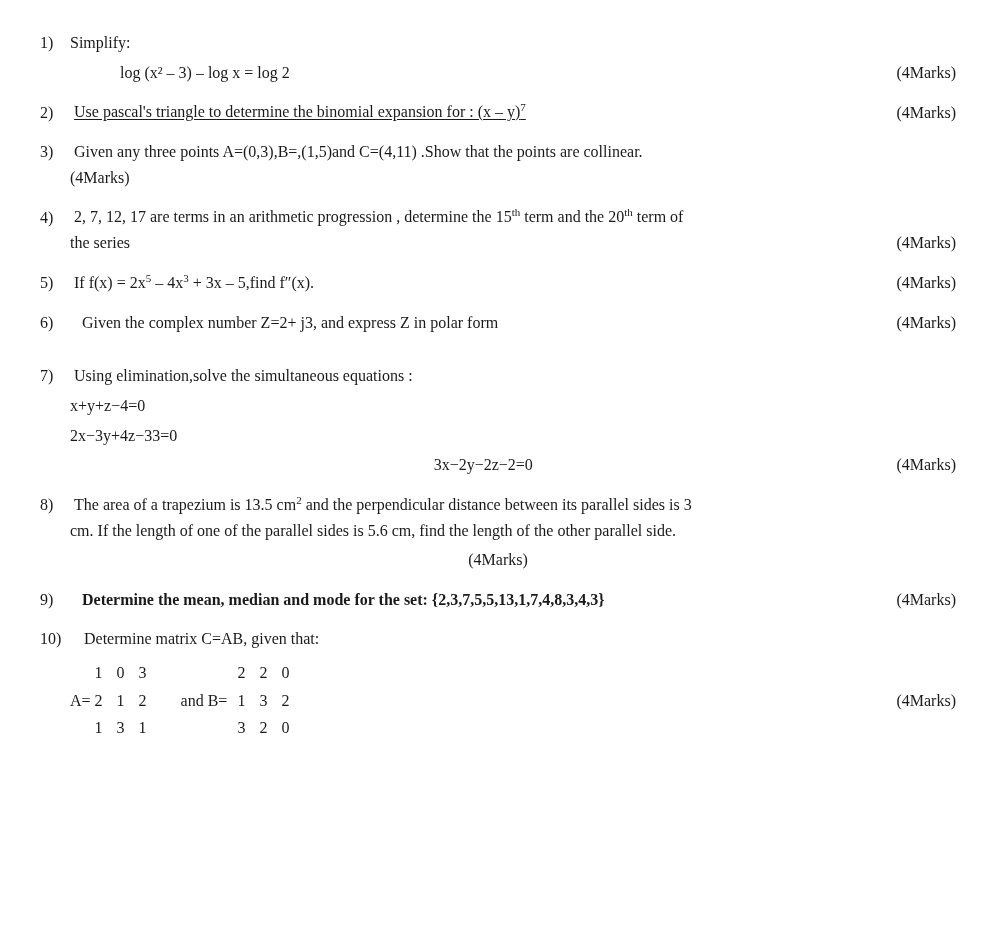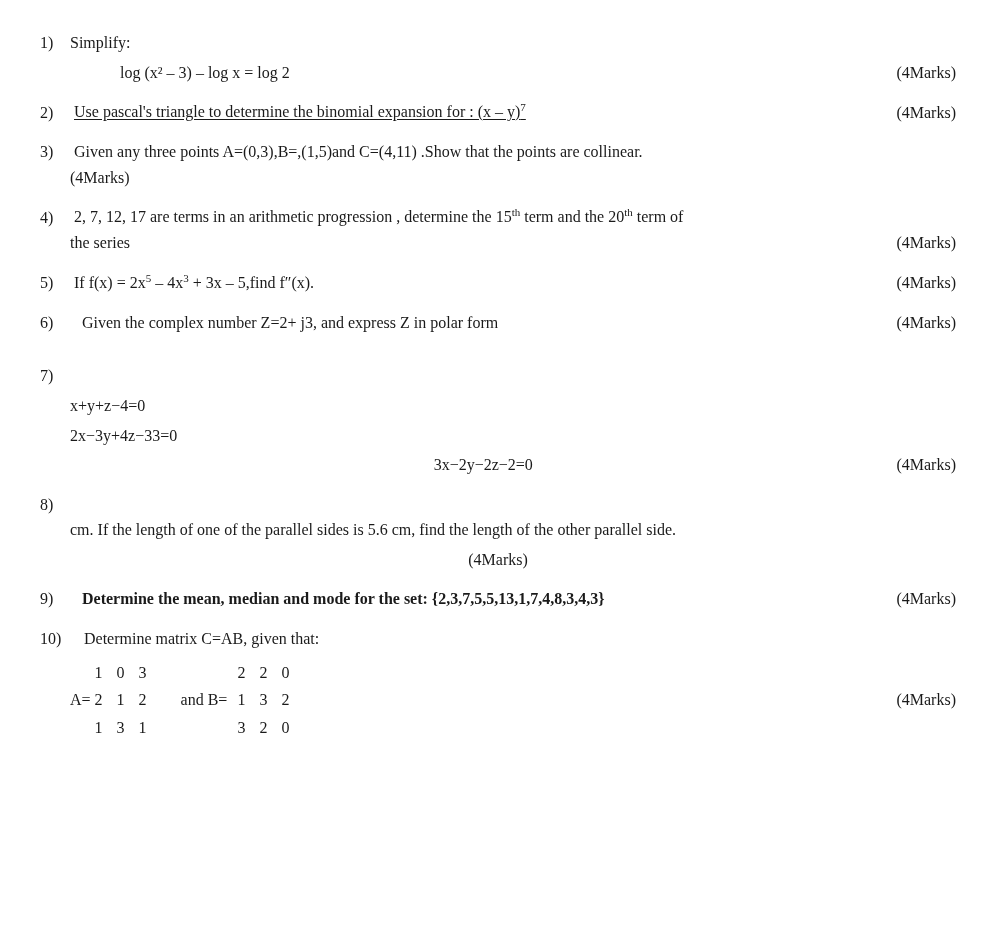--- a/index.html
+++ b/index.html
@@ -112,34 +112,36 @@
     </div>
     <span>(4Marks)</span>
   </div>
 </div>
 
 <div style="height:14px;"></div>
 
 <div class="question">
   <div style="display:flex; align-items:baseline;">
     <span class="q-num">7)</span>
+    <span style="margin-left:4px;">Using elimination,solve the simultaneous equations :</span>
   </div>
   <div class="q7-block">
     <div class="q7-center">x+y+z−4=0</div>
     <div class="q7-center">2x−3y+4z−33=0</div>
     <div class="q7-bottom">
       <div style="flex:1; text-align:center;">3x−2y−2z−2=0</div>
       <span>(4Marks)</span>
     </div>
   </div>
 </div>
 
 <div class="question">
   <div style="display:flex; align-items:flex-start;">
     <span class="q-num">8)</span>
+    <span style="margin-left:4px;">The area of a trapezium is 13.5 cm<sup>2</sup> and the perpendicular distance between its parallel sides is 3</span>
   </div>
   <div style="margin-left:30px;">cm. If the length of one of the parallel sides is 5.6 cm, find the length of the other parallel side.</div>
   <div style="text-align:center; margin-top:4px;">(4Marks)</div>
 </div>
 
 <div class="question">
   <div style="display:flex; align-items:baseline; justify-content:space-between;">
     <div style="display:flex; align-items:baseline;">
       <span class="q-num">9)</span>
       <span style="margin-left:12px;font-weight:bold;">Determine the mean, median and mode for the set: {2,3,7,5,5,13,1,7,4,8,3,4,3}</span>

